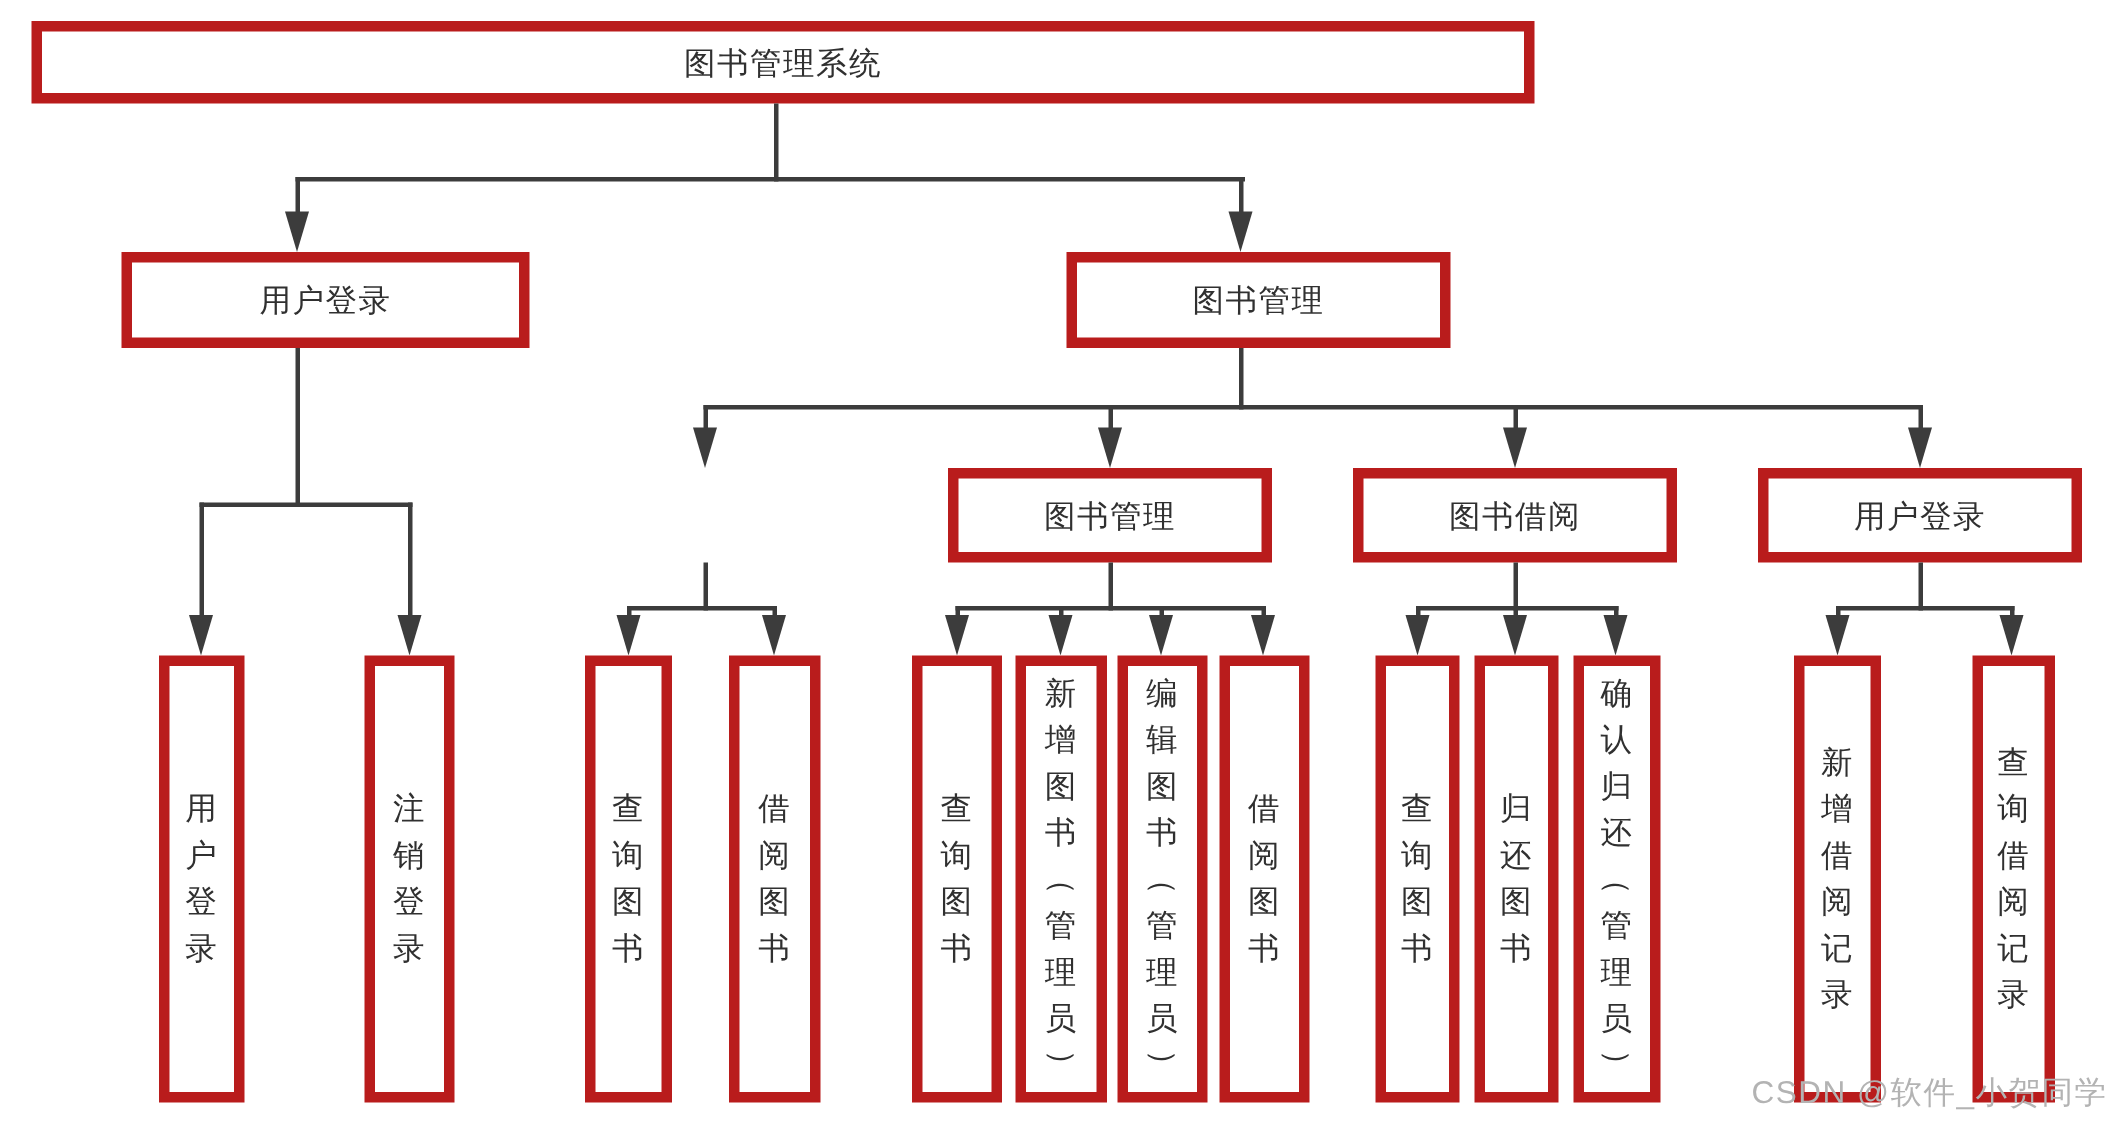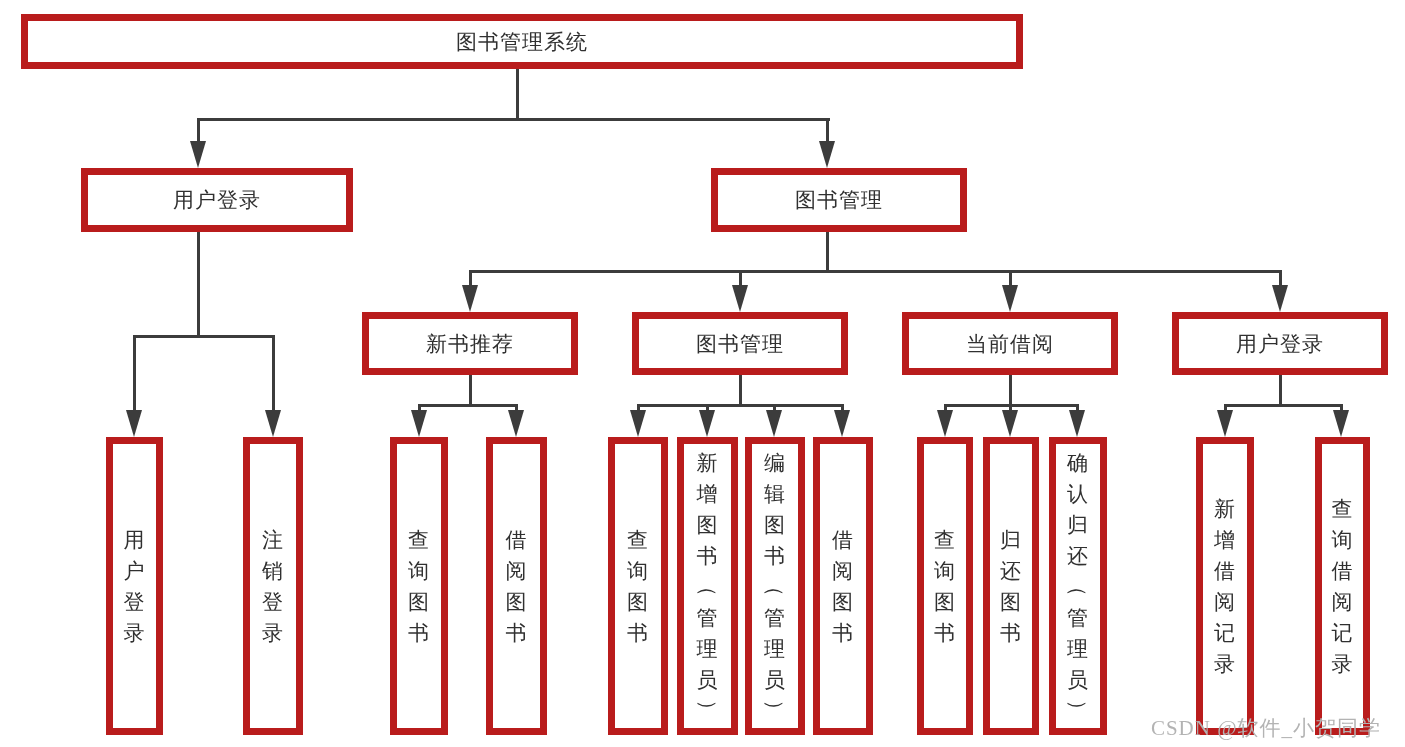--- a/index.html
+++ b/index.html
@@ -29,26 +29,25 @@
   .vline{position:absolute;width:3px;background:#3c3c3c;}
   .hline{position:absolute;height:3px;background:#3c3c3c;}
   .arrow{
     position:absolute;width:0;height:0;
     border-left:8px solid transparent;
     border-right:8px solid transparent;
     border-top:27px solid #3c3c3c;
   }
   .watermark{
     position:absolute;
-    right:24px;top:714px;
+    right:0;top:714px;
     font-size:21px;
     color:#b3b3b3;
     z-index:5;
     letter-spacing:1px;
-    font-family:Liberation Serif, serif;
   }
 </style>
 </head>
 <body>
 
 <div class="canvas">
 
   <div class="box" style="left:21px;top:14px;width:1002px;height:55px;">图书管理系统</div>
 
   <div class="vline" style="left:516px;top:69px;height:52px;"></div>
@@ -72,23 +71,22 @@
   <div class="hline" style="left:469px;top:270px;width:812px;"></div>
   <div class="vline" style="left:469px;top:270px;height:18px;"></div>
   <div class="arrow" style="left:462px;top:285px;"></div>
   <div class="vline" style="left:739px;top:270px;height:18px;"></div>
   <div class="arrow" style="left:732px;top:285px;"></div>
   <div class="vline" style="left:1009px;top:270px;height:18px;"></div>
   <div class="arrow" style="left:1002px;top:285px;"></div>
   <div class="vline" style="left:1279px;top:270px;height:18px;"></div>
   <div class="arrow" style="left:1272px;top:285px;"></div>
 
-  <div class="box hdr" style="left:362px;">新书推荐</div>
   <div class="box hdr" style="left:632px;">图书管理</div>
-  <div class="box hdr" style="left:902px;">当前借阅</div>
+  <div class="box hdr" style="left:902px;">图书借阅</div>
   <div class="box hdr" style="left:1172px;">用户登录</div>
 
   <div class="vline" style="left:469px;top:375px;height:32px;"></div>
   <div class="hline" style="left:418px;top:404px;width:100px;"></div>
   <div class="vline" style="left:418px;top:404px;height:10px;"></div>
   <div class="arrow" style="left:411px;top:410px;"></div>
   <div class="vline" style="left:515px;top:404px;height:10px;"></div>
   <div class="arrow" style="left:508px;top:410px;"></div>
 
   <div class="vline" style="left:739px;top:375px;height:32px;"></div>

